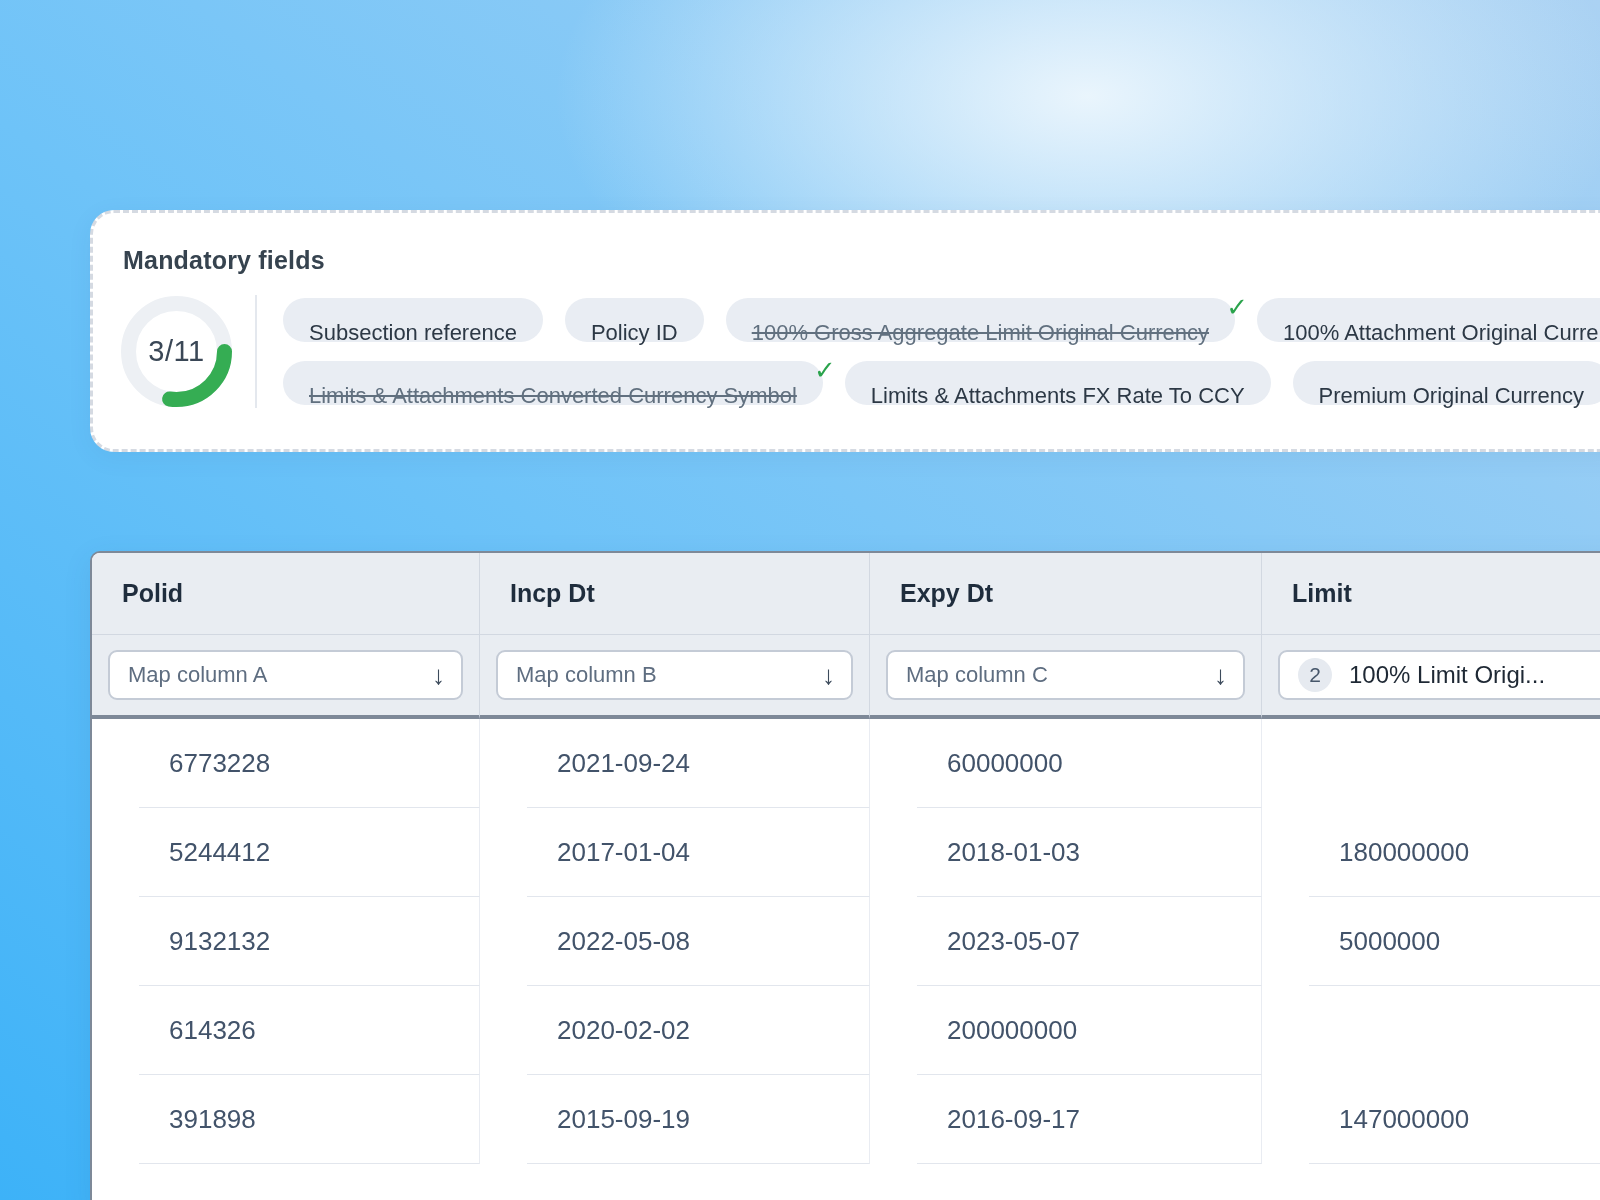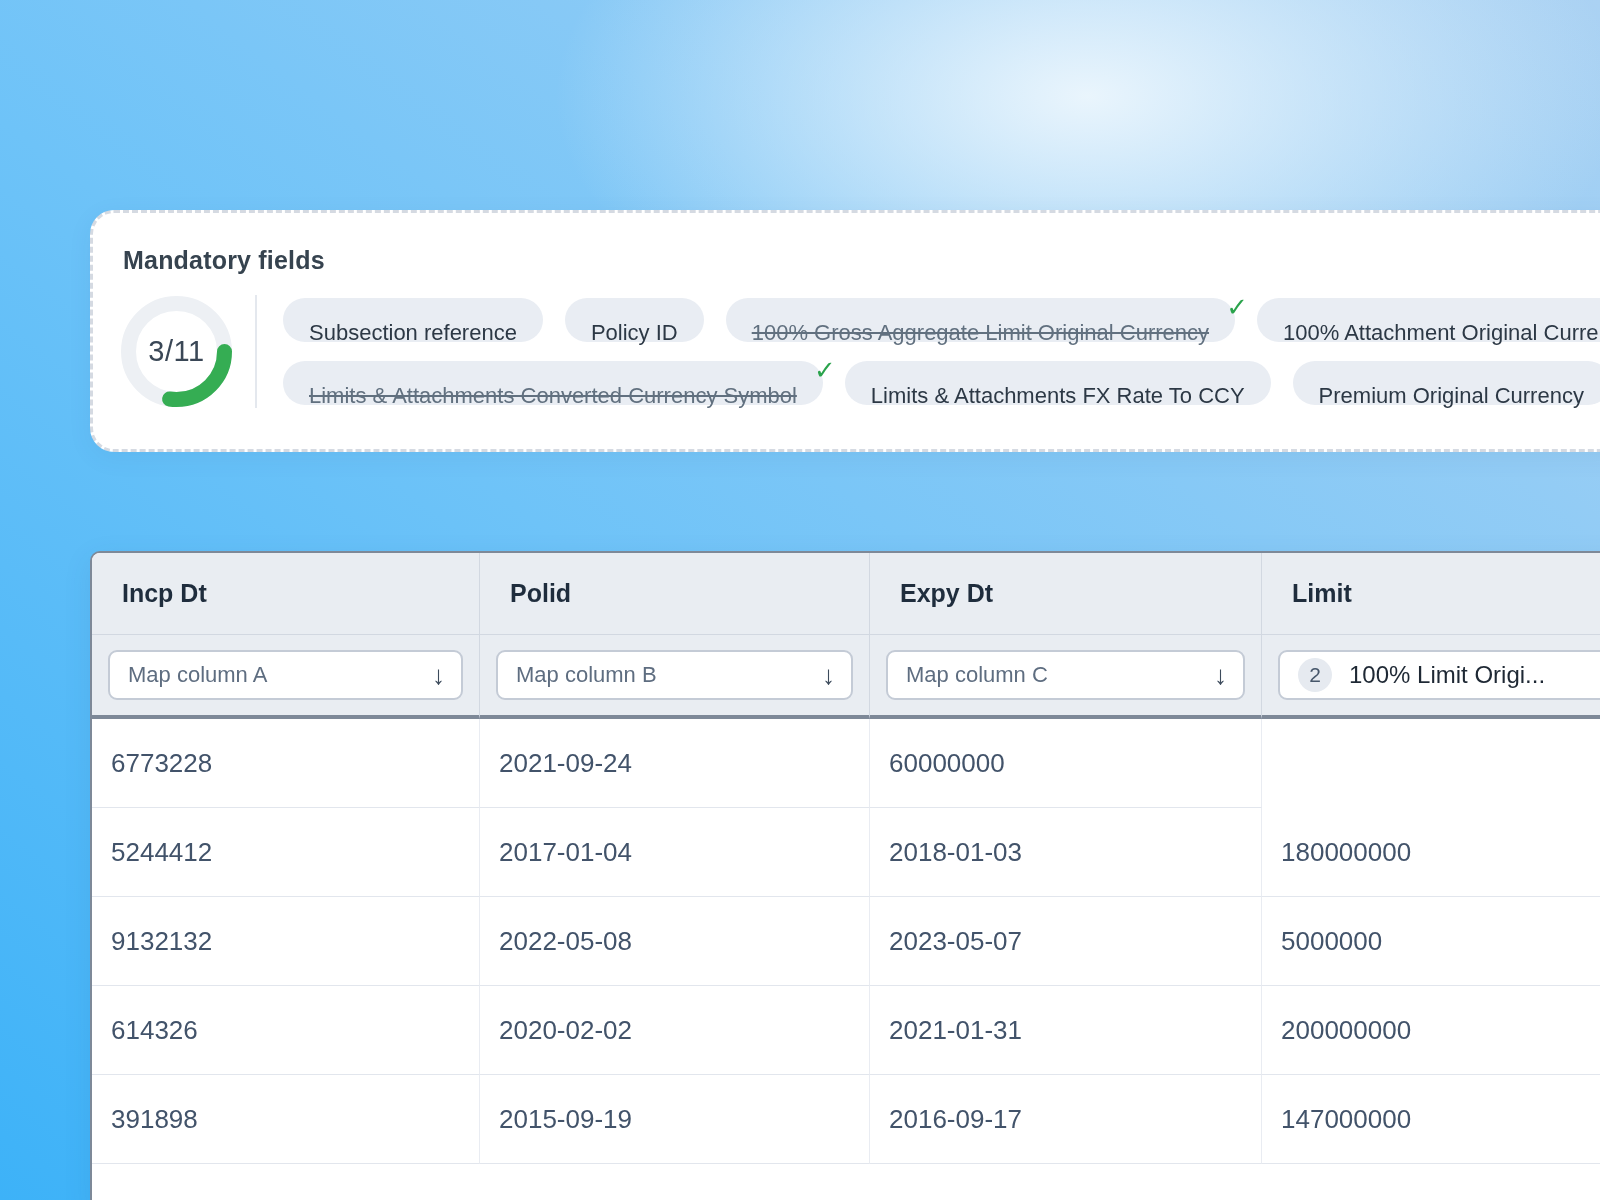--- a/index.html
+++ b/index.html
@@ -106,24 +106,25 @@
   .badge{
     flex:0 0 auto;
     width:34px; height:34px; border-radius:50%;
     background:#e6eaf0; color:#46566a;
     display:flex; align-items:center; justify-content:center;
     font-size:21px; margin-right:17px;
   }
   .dcell{
     height:89px; background:#ffffff;
     display:flex; align-items:center;
-    padding-left:19px;
+    padding-left:30px;
     font-size:26px; color:#42536a;
     border-right:1px solid #e9ecf2;
     border-bottom:1px solid #e2e6ed;
+    margin-left:47px;
   }
 </style>
 </head>
 <body>
 
 <section class="mf-card">
   <h2 class="mf-title">Mandatory fields</h2>
   <div class="mf-body">
     <div class="ring-wrap">
       <svg width="113" height="113" viewBox="0 0 113 113">
@@ -149,22 +150,22 @@
         <span class="chip">Limits &amp; Attachments FX Rate To CCY</span>
         <span class="chip">Premium Original Currency</span>
       </div>
     </div>
   </div>
 </section>
 
 <section class="map-table">
 
   <div class="tgrid">
+    <div class="hcell">Polid</div>
     <div class="hcell">Incp Dt</div>
-    <div class="hcell">Polid</div>
     <div class="hcell">Expy Dt</div>
     <div class="hcell">Limit</div>
   </div>
 
   <div class="tgrid">
     <div class="mcell">
       <div class="dropdown">
         <span>Map column A</span>
         <span class="arrow">↓</span>
       </div>
@@ -202,21 +203,20 @@
   </div>
   <div class="tgrid">
     <div class="dcell">9132132</div>
     <div class="dcell">2022-05-08</div>
     <div class="dcell">2023-05-07</div>
     <div class="dcell">5000000</div>
   </div>
   <div class="tgrid">
     <div class="dcell">614326</div>
     <div class="dcell">2020-02-02</div>
-    <div class="dcell">2021-01-31</div>
     <div class="dcell">200000000</div>
   </div>
   <div class="tgrid">
     <div class="dcell">391898</div>
     <div class="dcell">2015-09-19</div>
     <div class="dcell">2016-09-17</div>
     <div class="dcell">147000000</div>
   </div>
 
 </section>

